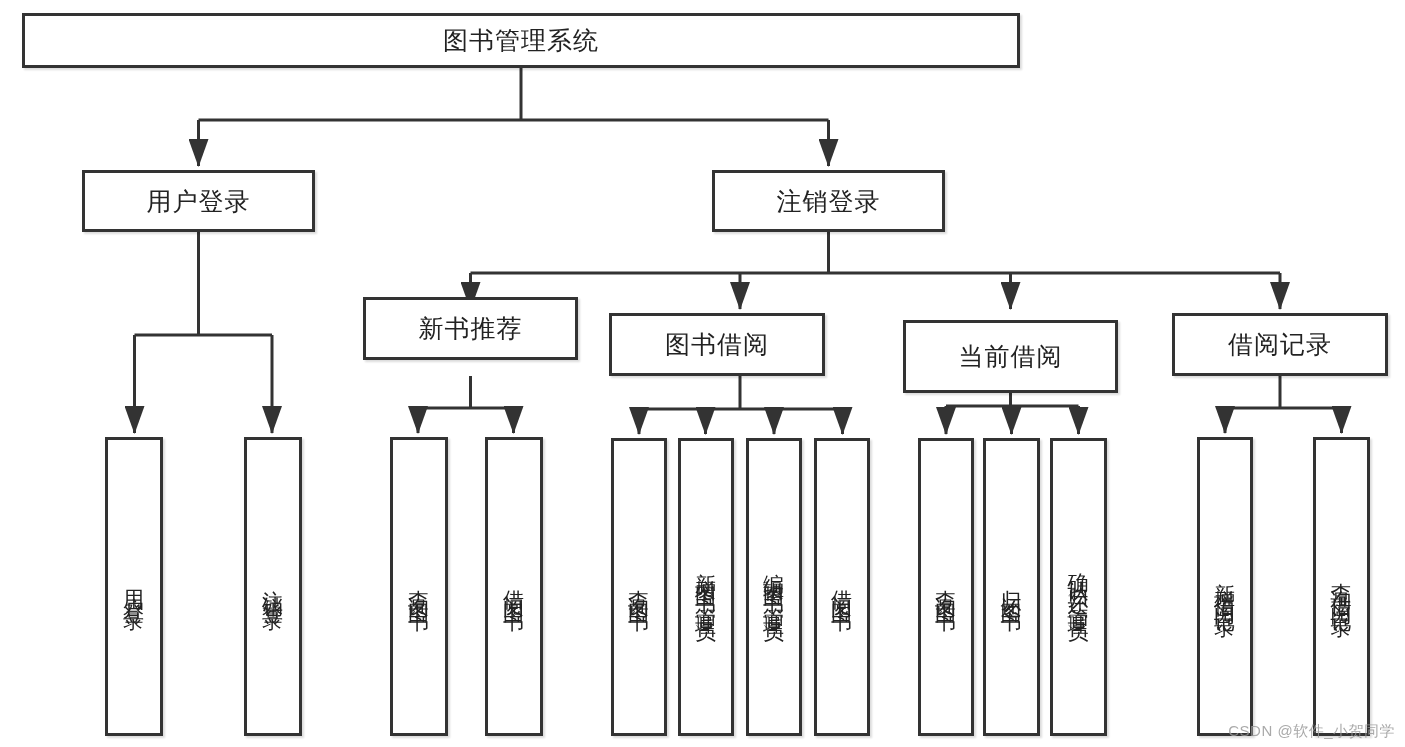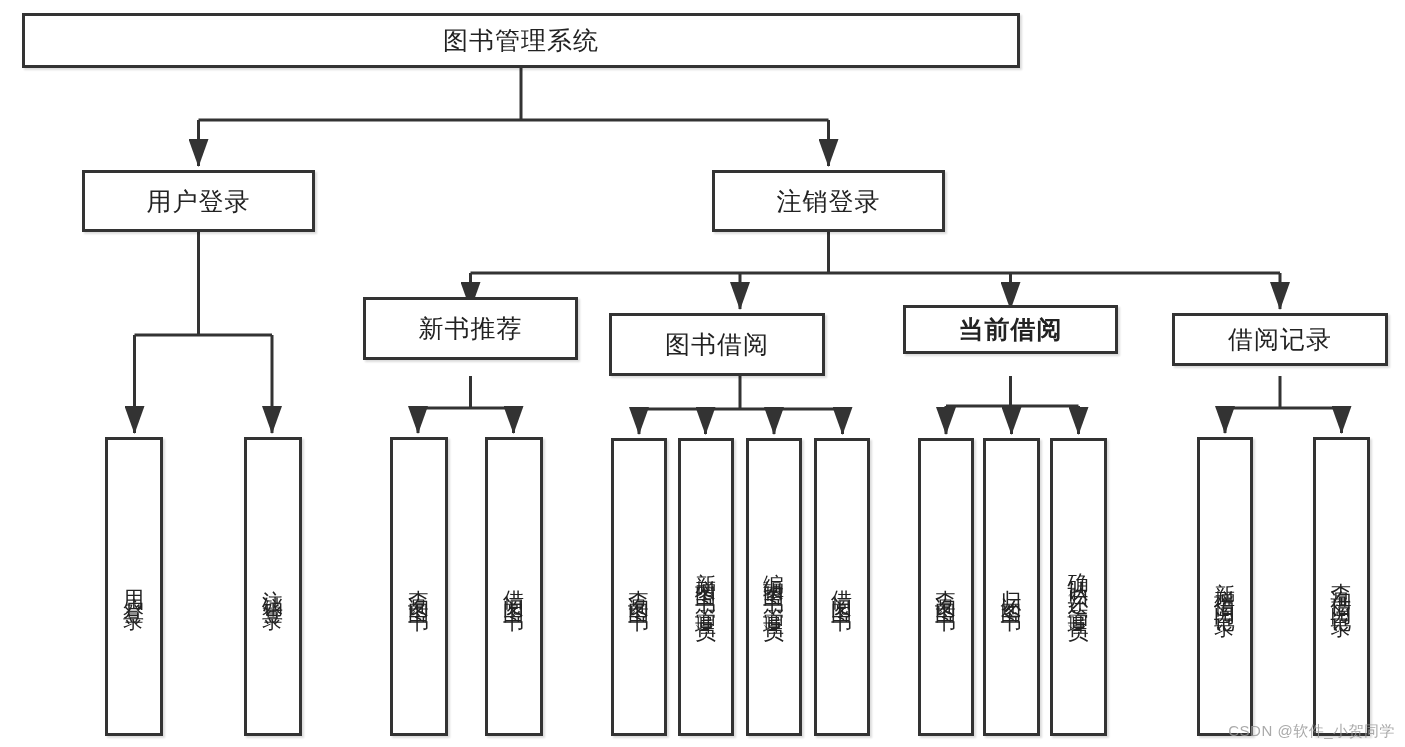--- a/index.html
+++ b/index.html
@@ -91,24 +91,24 @@
   <div class="box" style="left:712px;top:170px;width:233px;height:62px;">
     <span class="h-label">注销登录</span>
   </div>
 
   <div class="box" style="left:363px;top:297px;width:215px;height:63px;">
     <span class="h-label">新书推荐</span>
   </div>
   <div class="box" style="left:609px;top:313px;width:216px;height:63px;">
     <span class="h-label">图书借阅</span>
   </div>
-  <div class="box" style="left:903px;top:305px;width:215px;height:49px;font-weight:bold;">
+  <div class="box" style="left:903px;top:320px;width:215px;height:73px;">
     <span class="h-label">当前借阅</span>
   </div>
-  <div class="box" style="left:1172px;top:313px;width:216px;height:53px;">
+  <div class="box" style="left:1172px;top:313px;width:216px;height:63px;">
     <span class="h-label">借阅记录</span>
   </div>
 
   <div class="box" style="left:105px;top:437px;width:58px;height:299px;">
     <span class="v-label">用户登录</span>
   </div>
   <div class="box" style="left:244px;top:437px;width:58px;height:299px;">
     <span class="v-label">注销登录</span>
   </div>
 

